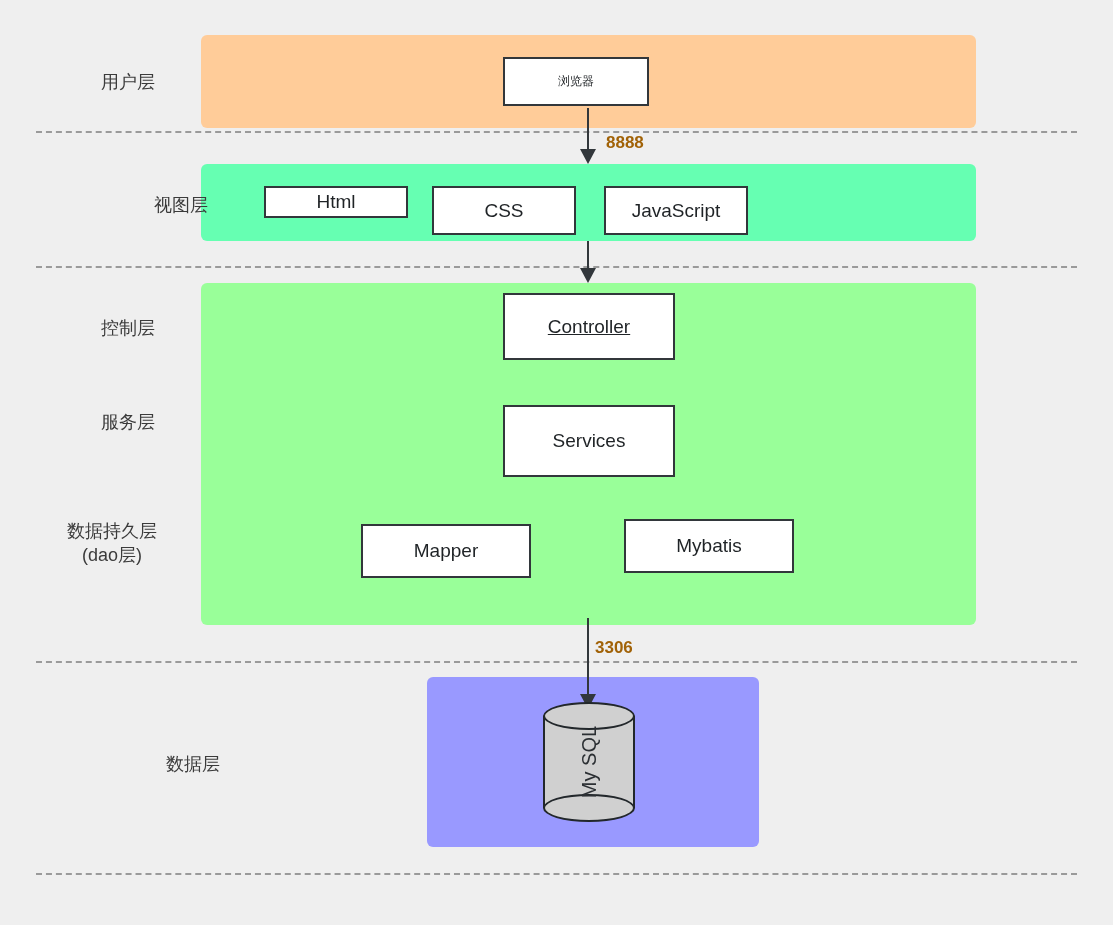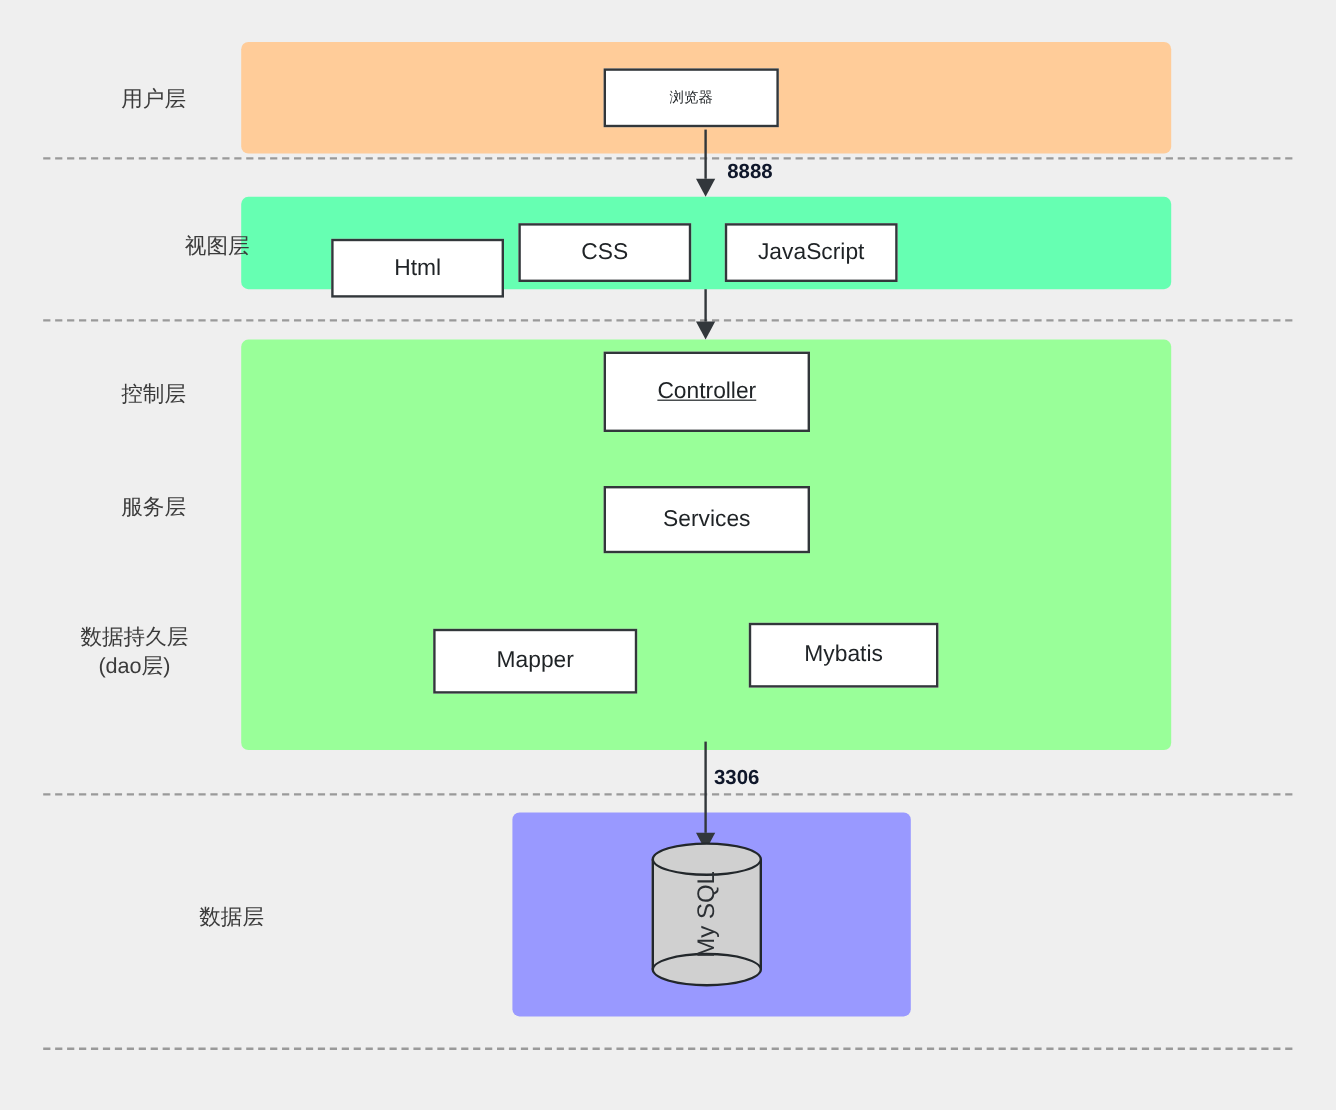--- a/index.html
+++ b/index.html
@@ -54,21 +54,21 @@
   .arrow .head {
     position: absolute; left: 50%; bottom: 0;
     margin-left: -8px;
     width: 0; height: 0;
     border-left: 8px solid transparent;
     border-right: 8px solid transparent;
     border-top: 15px solid #32373b;
   }
   .port-label {
     position: absolute;
-    font-size: 17px; font-weight: bold; color: #0f172a;
+    font-size: 17px; font-weight: bold; color: #a16207;
   }
 
   
   .cylinder { position: absolute; }
   .cyl-body {
     position: absolute; left: 0; top: 14px;
     width: 100%; height: calc(100% - 28px);
     background: #d0d0d0;
     border-left: 2.5px solid #22272b;
     border-right: 2.5px solid #22272b;
@@ -120,33 +120,33 @@
   <div class="row-label" style="left:133px; top:752px; width:120px;">数据层</div>
 
   <div class="node node-cn" style="left:503px; top:57px; width:146px; height:49px;">浏览器</div>
 
   <div class="arrow" style="left:578px; top:108px; width:20px; height:56px;">
     <div class="shaft" style="height:41px;"></div>
     <div class="head"></div>
   </div>
   <div class="port-label" style="left:606px; top:133px;">8888</div>
 
-  <div class="node" style="left:264px; top:199px; width:144px; height:49px;margin-left:12px;">Html</div>
+  <div class="node" style="left:264px; top:186px; width:144px; height:32px;">Html</div>
   <div class="node" style="left:432px; top:186px; width:144px; height:49px;">CSS</div>
   <div class="node" style="left:604px; top:186px; width:144px; height:49px;">JavaScript</div>
 
   <div class="arrow" style="left:578px; top:241px; width:20px; height:42px;">
     <div class="shaft" style="height:27px;"></div>
     <div class="head"></div>
   </div>
 
   <div class="node" style="left:503px; top:293px; width:172px; height:67px;text-decoration:underline;">Controller</div>
-  <div class="node" style="left:503px; top:405px; width:172px; height:56px;text-align:center;">Services</div>
+  <div class="node" style="left:503px; top:405px; width:172px; height:72px;text-align:center;">Services</div>
   <div class="node" style="left:361px; top:524px; width:170px; height:54px;">Mapper</div>
-  <div class="node" style="left:624px; top:519px; width:158px; height:54px;">Mybatis</div>
+  <div class="node" style="left:624px; top:519px; width:170px; height:54px;">Mybatis</div>
 
   <div class="arrow" style="left:578px; top:618px; width:20px; height:91px;">
     <div class="shaft" style="height:76px;"></div>
     <div class="head"></div>
   </div>
   <div class="port-label" style="left:595px; top:638px;">3306</div>
 
   <div class="cylinder" style="left:543px; top:702px; width:92px; height:120px;">
     <div class="cyl-body"></div>
     <div class="cyl-bottom"></div>

